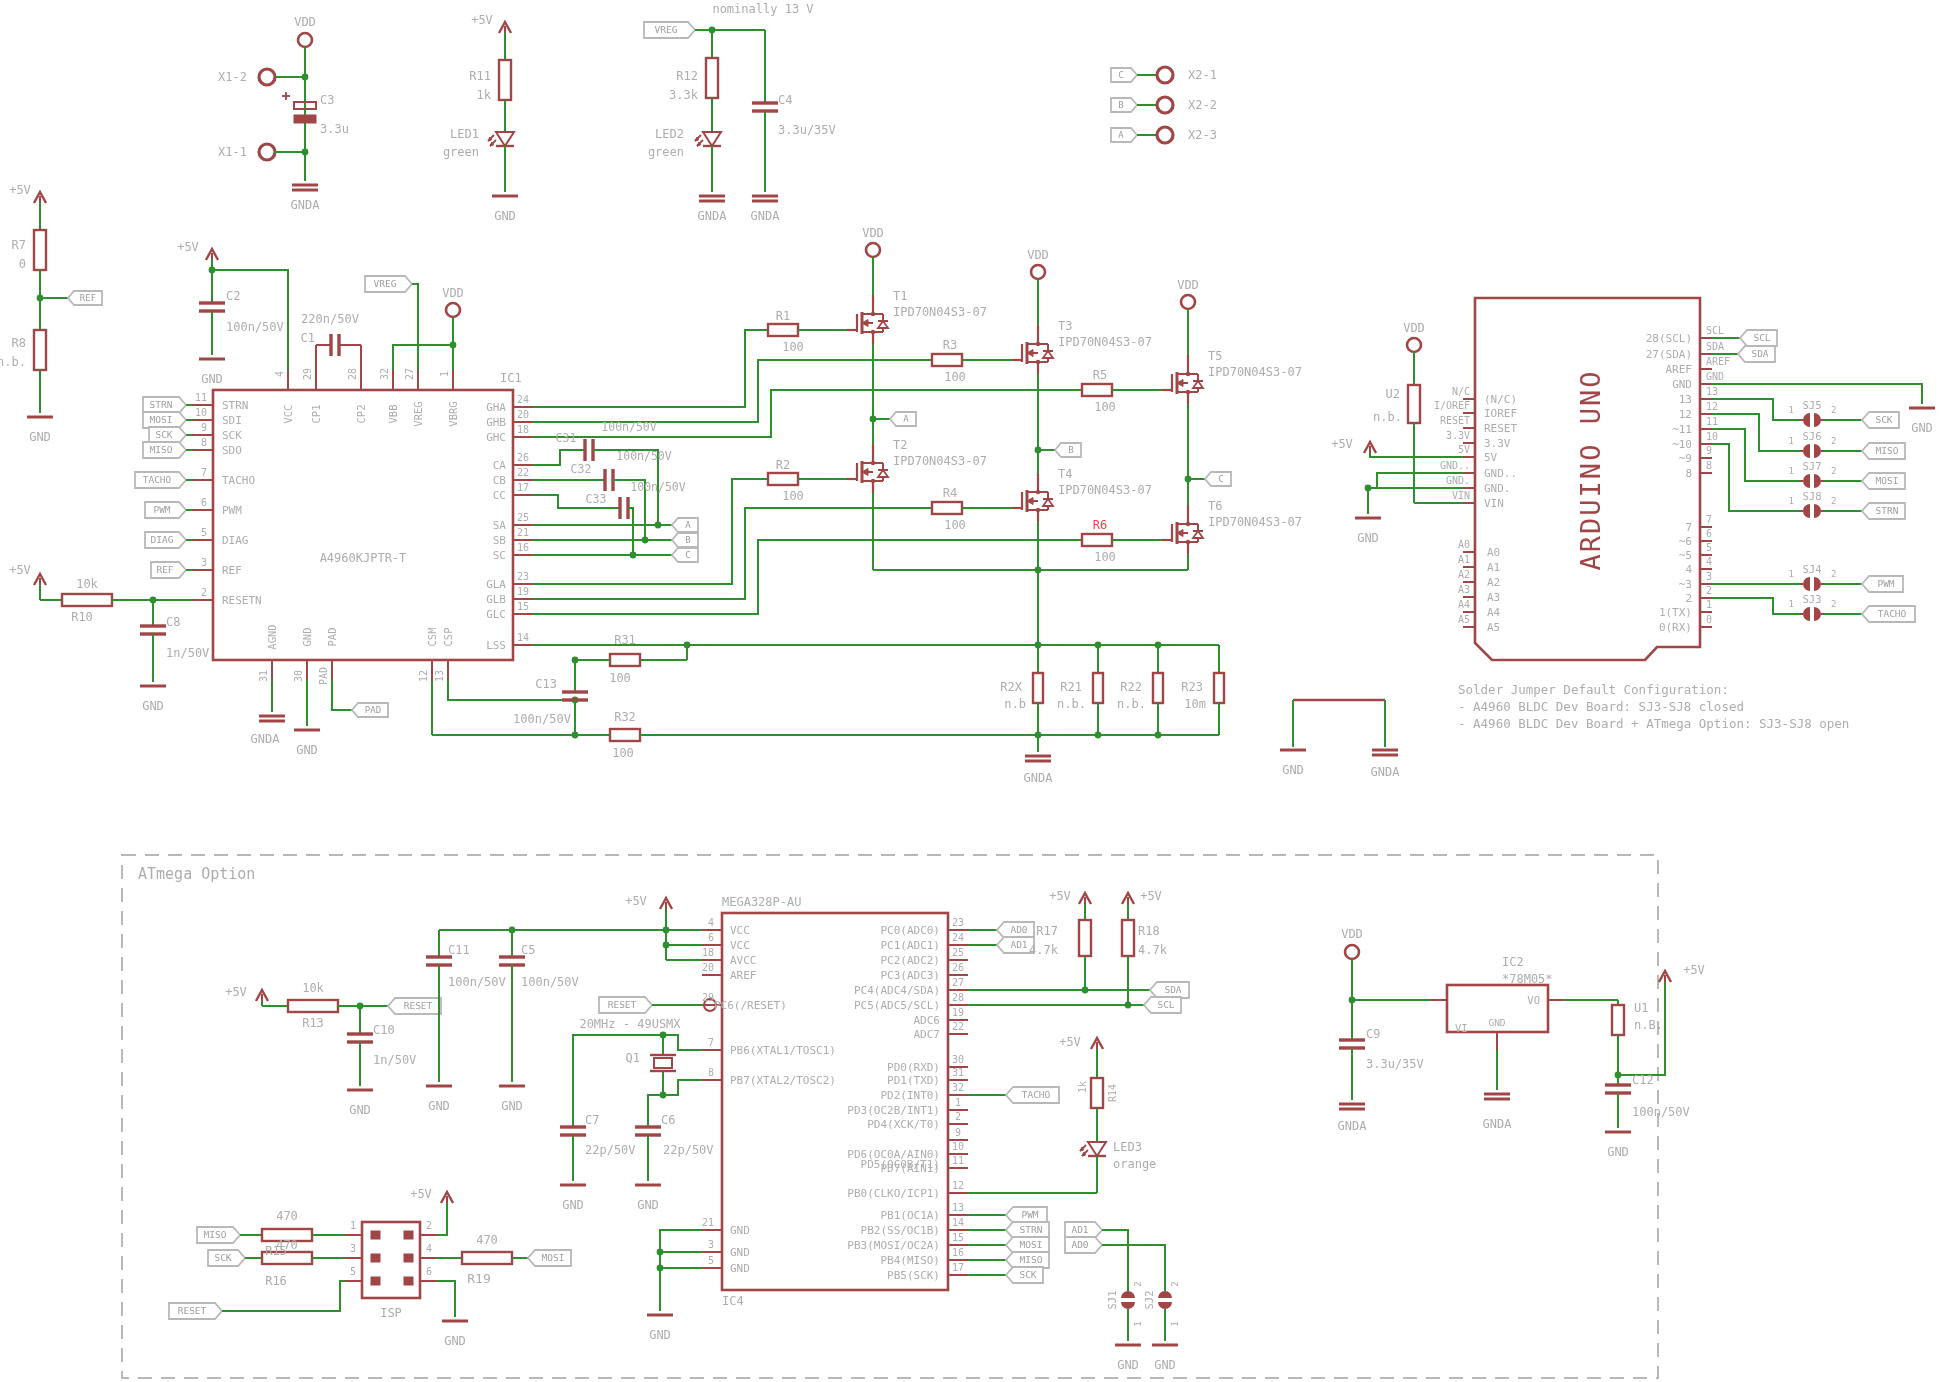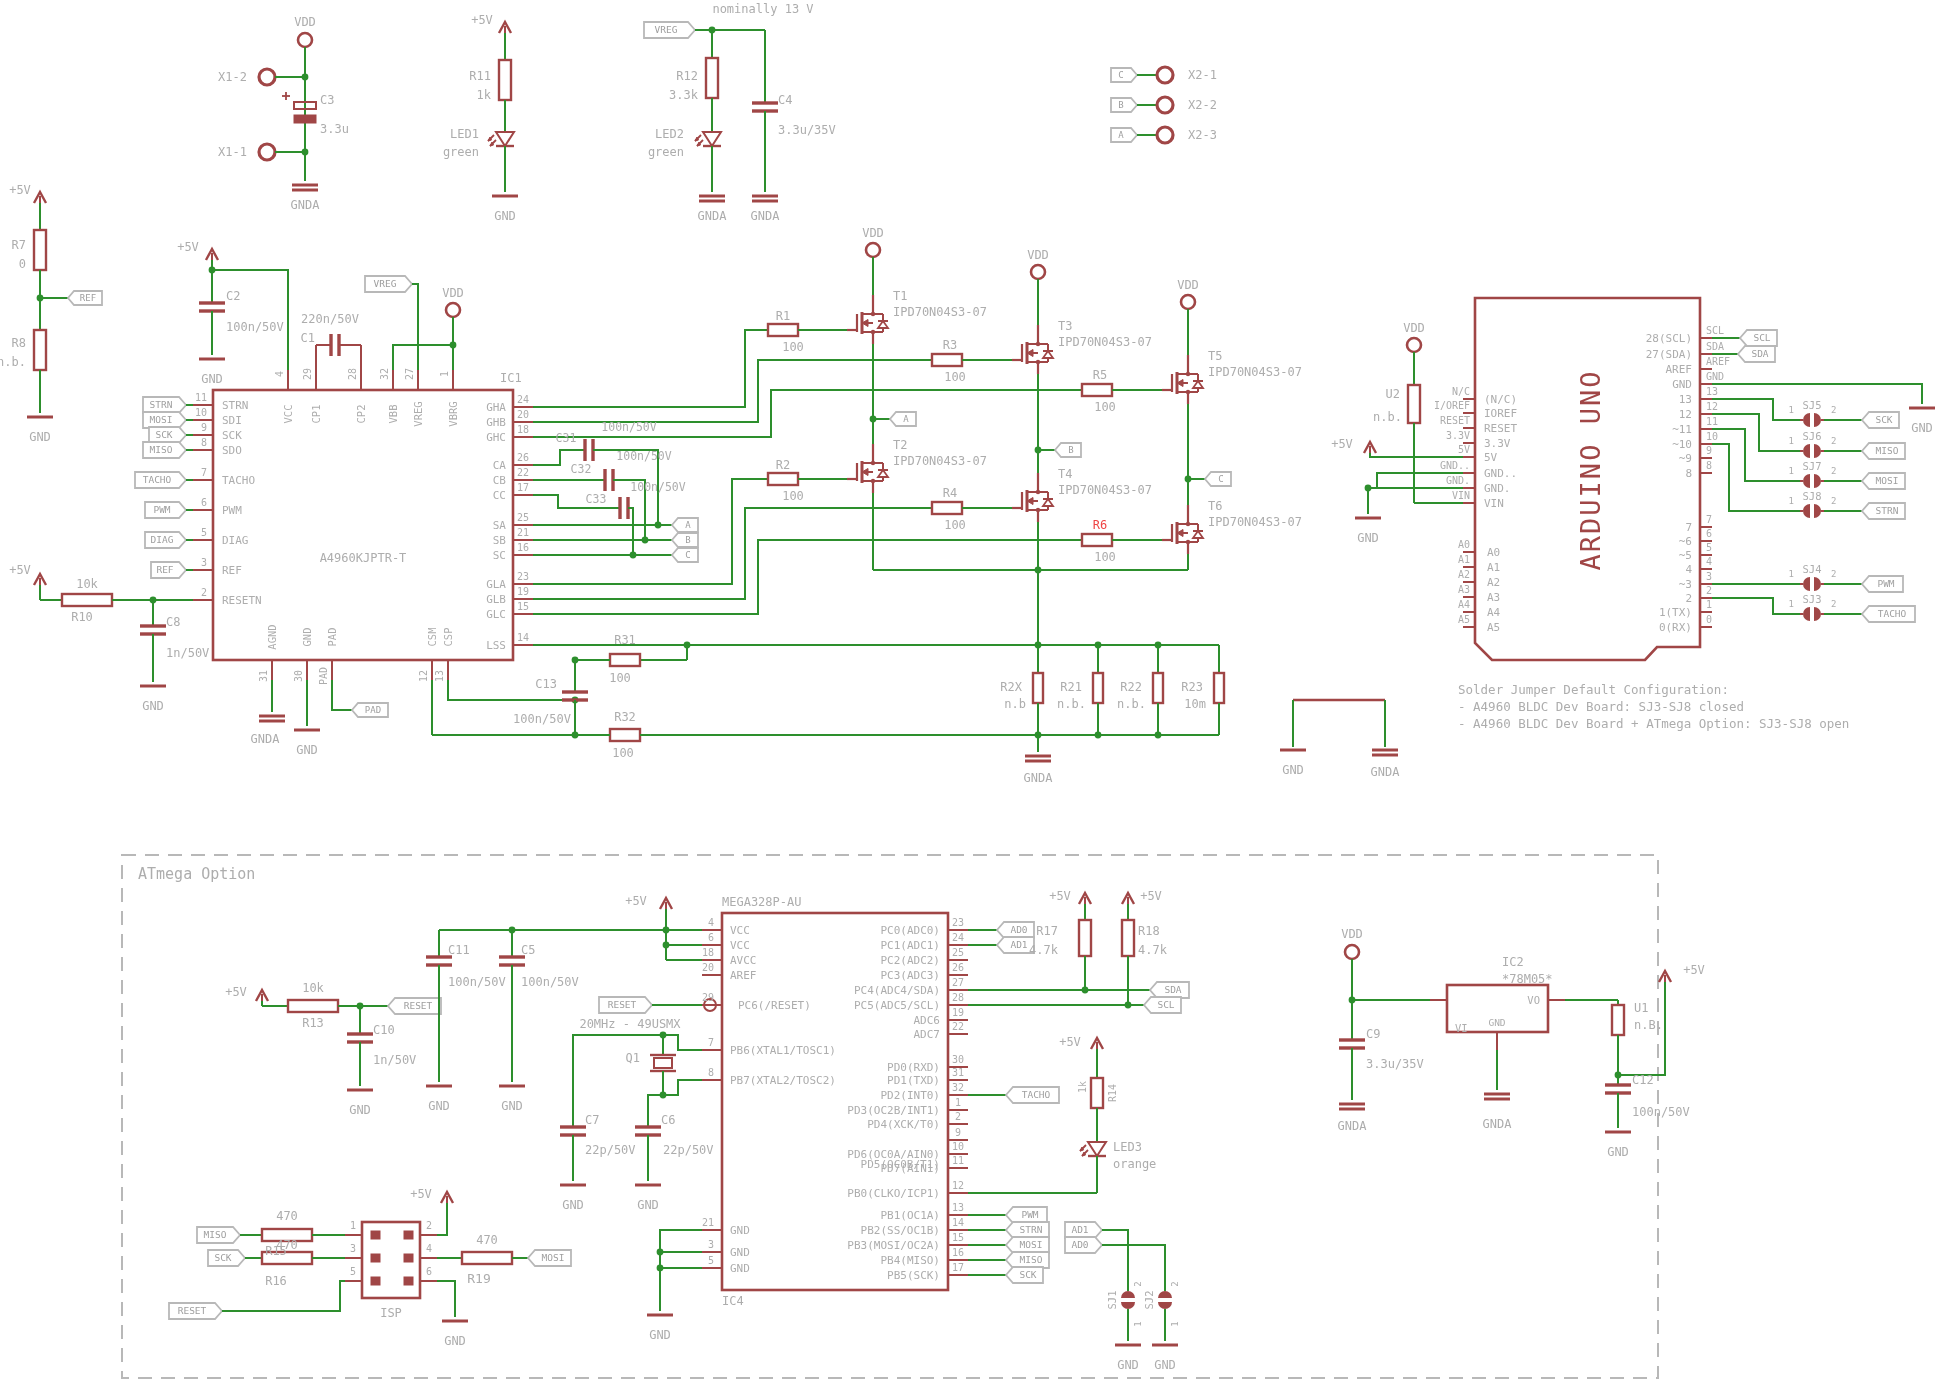--- a/index.html
+++ b/index.html
@@ -986,21 +986,21 @@
       <span class="t" style="left: 722px; top: 1301px; font-size: 12px; color: rgb(173, 173, 173); transform: translate(0%, -50%);">IC4</span>
       <span class="t" style="left: 714px; top: 923px; font-size: 10px; color: rgb(173, 173, 173); transform: translate(-100%, -50%);">4</span>
       <span class="t" style="left: 730px; top: 930px; font-size: 11px; color: rgb(173, 173, 173); transform: translate(0%, -50%);">VCC</span>
       <span class="t" style="left: 714px; top: 938px; font-size: 10px; color: rgb(173, 173, 173); transform: translate(-100%, -50%);">6</span>
       <span class="t" style="left: 730px; top: 945px; font-size: 11px; color: rgb(173, 173, 173); transform: translate(0%, -50%);">VCC</span>
       <span class="t" style="left: 714px; top: 953px; font-size: 10px; color: rgb(173, 173, 173); transform: translate(-100%, -50%);">18</span>
       <span class="t" style="left: 730px; top: 960px; font-size: 11px; color: rgb(173, 173, 173); transform: translate(0%, -50%);">AVCC</span>
       <span class="t" style="left: 714px; top: 968px; font-size: 10px; color: rgb(173, 173, 173); transform: translate(-100%, -50%);">20</span>
       <span class="t" style="left: 730px; top: 975px; font-size: 11px; color: rgb(173, 173, 173); transform: translate(0%, -50%);">AREF</span>
       <span class="t" style="left: 714px; top: 998px; font-size: 10px; color: rgb(173, 173, 173); transform: translate(-100%, -50%);">29</span>
-      <span class="t" style="left: 738px; top: 1005px; font-size: 11px; color: rgb(173, 173, 173); transform: translate(0%, -50%);">PC6(/RESET)</span>
+      <span class="t" style="left: 714px; top: 1005px; font-size: 11px; color: rgb(173, 173, 173); transform: translate(0%, -50%);">PC6(/RESET)</span>
       <span class="t" style="left: 714px; top: 1043px; font-size: 10px; color: rgb(173, 173, 173); transform: translate(-100%, -50%);">7</span>
       <span class="t" style="left: 730px; top: 1050px; font-size: 11px; color: rgb(173, 173, 173); transform: translate(0%, -50%);">PB6(XTAL1/TOSC1)</span>
       <span class="t" style="left: 714px; top: 1073px; font-size: 10px; color: rgb(173, 173, 173); transform: translate(-100%, -50%);">8</span>
       <span class="t" style="left: 730px; top: 1080px; font-size: 11px; color: rgb(173, 173, 173); transform: translate(0%, -50%);">PB7(XTAL2/TOSC2)</span>
       <span class="t" style="left: 714px; top: 1223px; font-size: 10px; color: rgb(173, 173, 173); transform: translate(-100%, -50%);">21</span>
       <span class="t" style="left: 730px; top: 1230px; font-size: 11px; color: rgb(173, 173, 173); transform: translate(0%, -50%);">GND</span>
       <span class="t" style="left: 714px; top: 1245px; font-size: 10px; color: rgb(173, 173, 173); transform: translate(-100%, -50%);">3</span>
       <span class="t" style="left: 730px; top: 1252px; font-size: 11px; color: rgb(173, 173, 173); transform: translate(0%, -50%);">GND</span>
       <span class="t" style="left: 714px; top: 1261px; font-size: 10px; color: rgb(173, 173, 173); transform: translate(-100%, -50%);">5</span>
       <span class="t" style="left: 730px; top: 1268px; font-size: 11px; color: rgb(173, 173, 173); transform: translate(0%, -50%);">GND</span>

